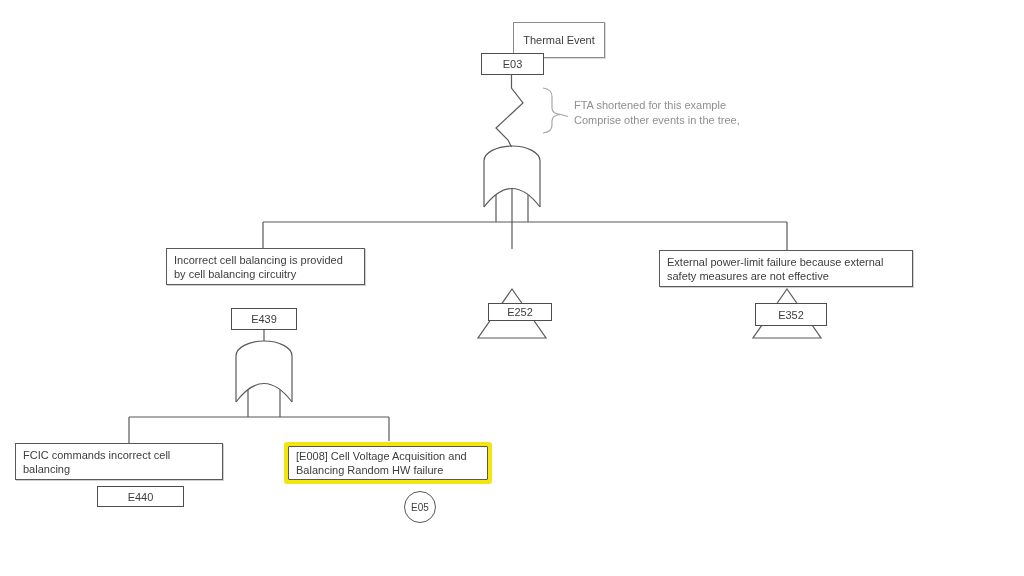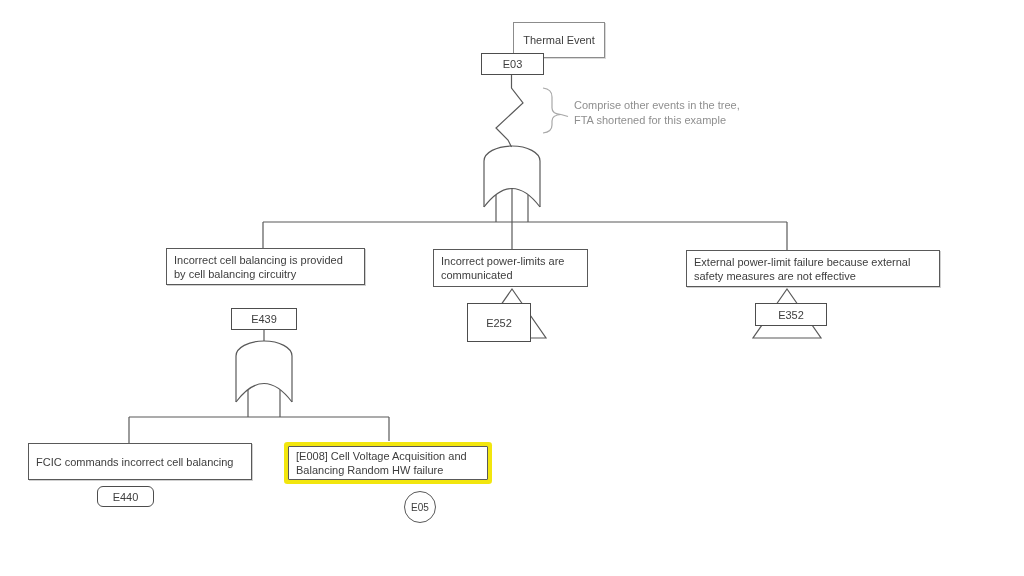--- a/index.html
+++ b/index.html
@@ -76,32 +76,31 @@
     </g>
 
     <path fill="#ffffff" d="M512,289 L546,338 H478 Z"></path>
     <path fill="#ffffff" d="M787,289 L821,338 H753 Z"></path>
   </svg>
 
   <div class="box topbox" style="left:466px;top:22px;width:92px;height:36px;margin-left:47px;">Thermal Event</div>
   <div class="box idbox" style="left:481px;top:53px;width:63px;height:22px;">E03</div>
 
   <div class="note" style="left:574px;top:98px;">
+    <div>FTA shortened for this example</div>
     <div>Comprise other events in the tree,</div>
-    <div>FTA shortened for this example</div>
   </div>
 
   <div class="box desc shadow" style="left:166px;top:248px;width:199px;height:37px;">Incorrect cell balancing is provided by cell balancing circuitry</div>
   <div class="box idbox" style="left:231px;top:308px;width:66px;height:22px;">E439</div>
 
-  <div class="box desc" style="left:433px;top:249px;width:155px;height:38px;">Incorrect power-limits are communicated</div>
-  <div class="box idbox" style="left:467px;top:303px;width:64px;height:39px;">E252</div>
+  <div class="box idbox" style="left:488px;top:303px;width:64px;height:18px;">E252</div>
 
-  <div class="box desc shadow" style="left:659px;top:250px;width:254px;height:37px;margin-left:27px;">External power-limit failure because external safety measures are not effective</div>
+  <div class="box desc shadow" style="left:659px;top:250px;width:254px;height:37px;">External power-limit failure because external safety measures are not effective</div>
   <div class="box idbox" style="left:755px;top:303px;width:72px;height:23px;">E352</div>
 
-  <div class="box desc shadow" style="left:28px;top:443px;width:224px;height:37px;">FCIC commands incorrect cell balancing</div>
-  <div class="box idbox" style="left:97px;top:486px;width:57px;height:21px;border-radius:6px;">E440</div>
+  <div class="box desc shadow" style="left:15px;top:443px;width:208px;height:37px;">FCIC commands incorrect cell balancing</div>
+  <div class="box idbox" style="left:97px;top:486px;width:87px;height:21px;">E440</div>
 
   <div class="box desc hl" style="left:288px;top:446px;width:200px;height:34px;">[E008] Cell Voltage Acquisition and Balancing Random HW failure</div>
   <div class="circle" style="left:374px;top:491px;width:32px;height:32px;">E05</div>
 
 </div>
 
 </body></html>

